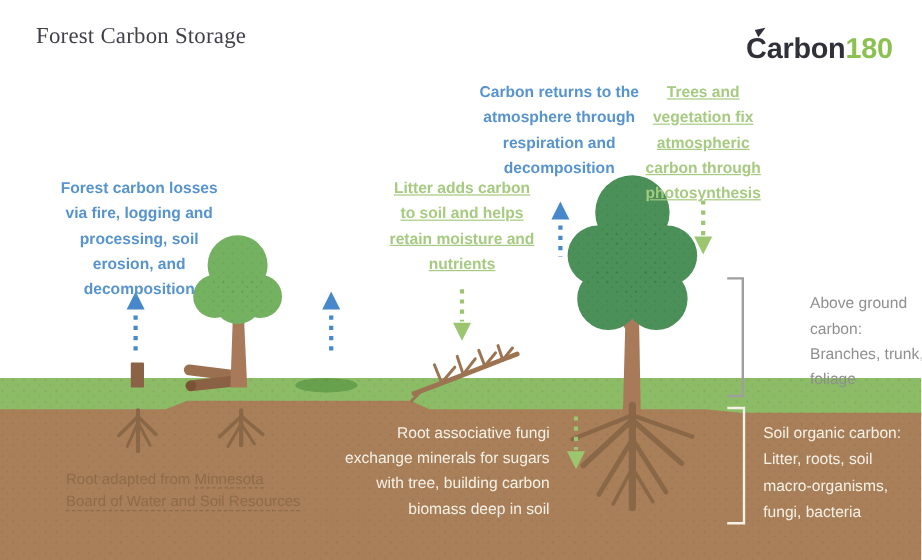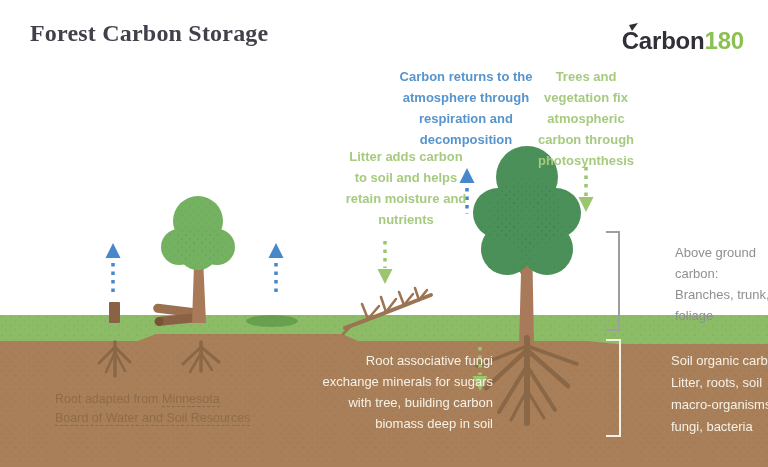--- a/index.html
+++ b/index.html
@@ -7,30 +7,30 @@
     --cream-text:#f6f1e6; --attr-text:#8b6847; --arrow-blue:#4688c9; --arrow-green:#9cc56f;
     --grass:#8cbc66; --grass-dark:#68a14e; --soil:#a87f58; --root:#8a6747; --trunk:#a87a59;
     --tree-dark:#4b9059; --tree-light:#74b161; --log-light:#9b7050; --log-dark:#8a6144;
     --branch:#9c7452; --bracket-gray:#9e9e9e; --logo-dark:#303038; --logo-green:#8cc152; --stump:#8a6245;
   }
   html,body{margin:0;padding:0;background:#fff;}
   .stage{position:relative;width:768px;height:467px;overflow:hidden;background:#ffffff;
          font-family:"Liberation Sans",sans-serif;}
   .scene{position:absolute;left:0;top:0;}
   .title{position:absolute;left:30px;top:20px;font-family:"Liberation Serif",serif;
-         font-size:24px;color:var(--title-text);letter-spacing:.2px;font-weight:bold;}
+         font-size:19px;color:var(--title-text);letter-spacing:.2px;}
   .logo{position:absolute;top:27px;right:24px;font-size:24px;font-weight:700;letter-spacing:-.2px;}
   .logo .word{color:var(--logo-dark);position:relative;}
   .logo .num{color:var(--logo-green);}
   .logo svg{position:absolute;left:7px;top:-4px;}
   .ann{position:absolute;font-size:13px;line-height:1.62;font-weight:600;text-align:center;}
   .blue{color:var(--blue-text);}
-  .green{color:var(--green-text);}
+  .green{color:var(--green-text);text-decoration:underline;}
   .gray{color:var(--gray-text);font-weight:400;text-align:left;}
-  .cream{color:var(--cream-text);font-weight:400;text-align:left;margin-left:35px;}
+  .cream{color:var(--cream-text);font-weight:400;text-align:left;}
   .right{text-align:right;}
   .attr{position:absolute;left:55px;top:390px;width:200px;font-size:12.5px;line-height:1.5;
         color:var(--attr-text);opacity:.85;}
   .attr .link{border-bottom:1px dashed var(--attr-text);cursor:pointer;text-align:center;}
 </style>
 </head>
 <body>
 
 <div class="stage">
 
@@ -167,20 +167,21 @@
 
   <div class="logo">
     <span class="word">Carbon</span><span class="num">180</span>
     <svg width="10" height="9" viewBox="0 0 10 9">
       <polygon points="0,2 9,0 3,8" fill="var(--logo-dark)"></polygon>
     </svg>
   </div>
 
   <div class="ann blue" style="left:394px;top:66px;width:144px;">Carbon returns to the atmosphere through respiration and decomposition</div>
   <div class="ann green" style="left:534px;top:66px;width:104px;">Trees and vegetation fix atmospheric carbon through photosynthesis</div>
-  <div class="ann green" style="left:344px;top:146px;width:124px;">Litter adds carbon to soil and helps retain moisture and nutrients</div>
+  <div class="ann blue" style="left:47px;top:146px;width:138px;">Forest carbon losses via fire, logging and processing, soil erosion, and decomposition</div>
+  <div class="ann green" style="left:323px;top:146px;width:124px;">Litter adds carbon to soil and helps retain moisture and nutrients</div>
   <div class="ann gray" style="left:675px;top:242px;width:100px;">Above ground carbon: Branches, trunk, foliage</div>
   <div class="ann cream" style="left:636px;top:350px;width:132px;line-height:1.7;">Soil organic carbon: Litter, roots, soil macro-organisms, fungi, bacteria</div>
   <div class="ann cream right" style="left:280px;top:350px;width:178px;">Root associative fungi exchange minerals for sugars with tree, building carbon biomass deep in soil</div>
 
   <div class="attr"><span>Root adapted from </span><span class="link">Minnesota Board of Water and Soil Resources</span></div>
 
 </div>
 
 </body></html>

